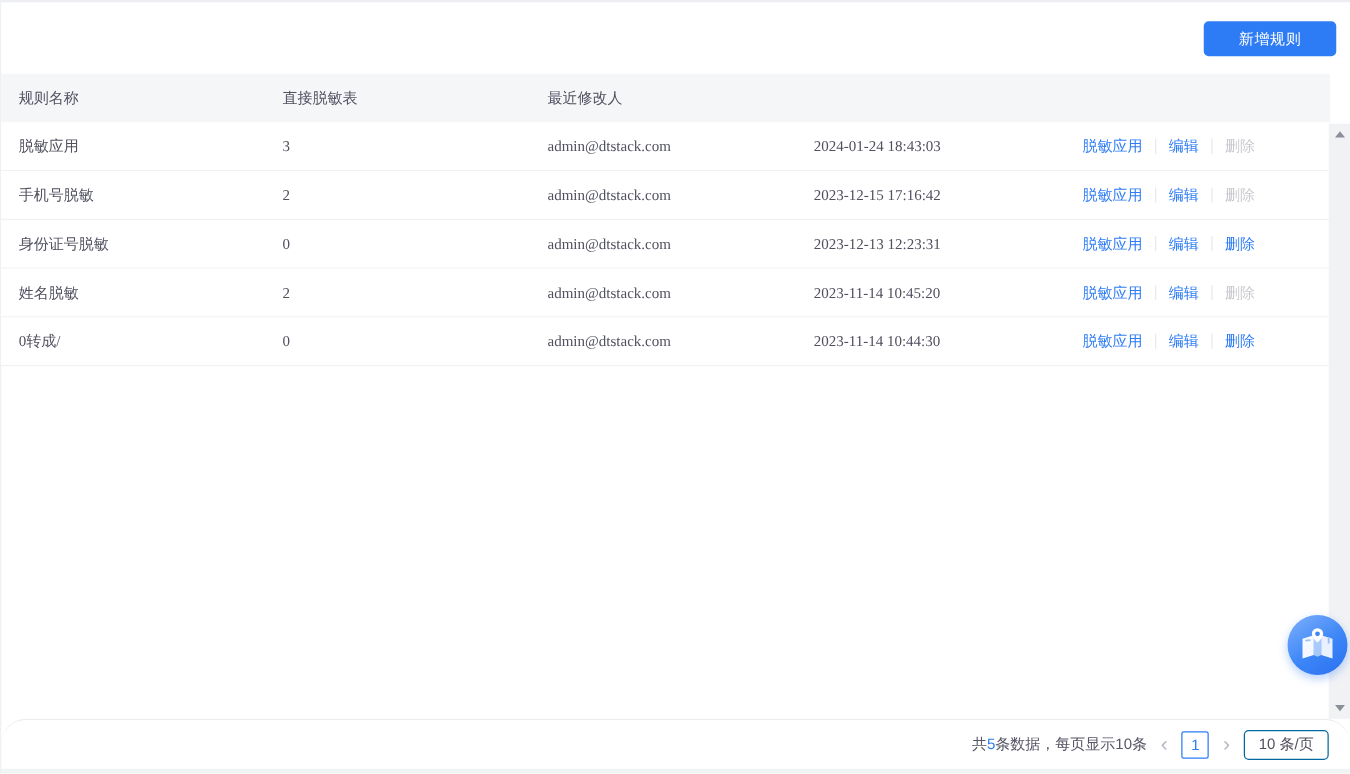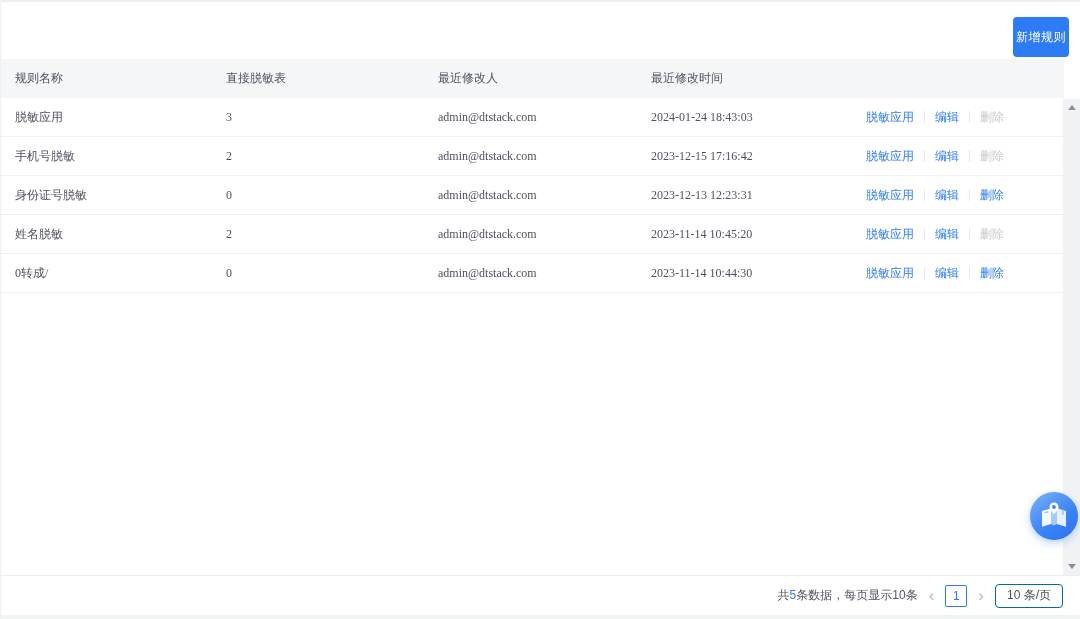--- a/index.html
+++ b/index.html
@@ -16,21 +16,21 @@
     background:#fff;color:var(--text);
     position:relative;
   }
   .page{position:absolute;inset:0;background:#fff;border-left:1px solid #eef0f2;}
   .top-edge{position:absolute;top:0;left:0;right:0;height:2px;background:#eceef1;}
   .bottom-edge{position:absolute;bottom:0;left:0;right:0;height:4px;background:#f0f4f2;}
 
   
   .toolbar{position:absolute;top:2px;left:0;right:0;height:56px;background:#fff;}
   .add-btn{
-    position:absolute;right:11px;top:15px;height:40px;padding:0 3px;
+    position:absolute;right:11px;top:15px;height:28px;padding:0 28px;
     background:var(--primary);color:#fff;border:none;border-radius:4px;
     font-size:12px;font-family:inherit;cursor:pointer;letter-spacing:.5px;
   }
 
   
   .table{position:absolute;top:59px;left:0;width:1063px;}
   .thead,.tr{
     display:grid;
     grid-template-columns:211px 212px 213px 215px 1fr;
     padding-left:14px;align-items:center;height:39px;font-family:Liberation Serif, serif;
@@ -48,21 +48,21 @@
   .sb-arrow{position:absolute;left:0;width:17px;height:17px;display:flex;align-items:center;justify-content:center;}
   .sb-arrow.up{top:0;}
   .sb-arrow.down{bottom:0;}
   .sb-arrow .tri-up{width:0;height:0;border-left:4px solid transparent;border-right:4px solid transparent;border-bottom:5px solid #8a8f99;}
   .sb-arrow .tri-down{width:0;height:0;border-left:4px solid transparent;border-right:4px solid transparent;border-top:5px solid #8a8f99;}
 
   
   .pagination-bar{
     position:absolute;left:0;right:0;bottom:4px;height:40px;background:#fff;
     border-top:1px solid #ebedf0;display:flex;align-items:center;justify-content:flex-end;
-    padding-right:17px;gap:9px;font-size:12px;color:#565666;
+    padding-right:17px;gap:9px;font-size:12px;color:#565666;border-radius:20px;
   }
   .total .count{color:var(--primary);}
   .pg-chevron{color:#b4b9c2;font-size:17px;line-height:1;cursor:pointer;padding:0 2px;user-select:none;}
   .pg-page{
     display:inline-flex;align-items:center;justify-content:center;
     min-width:22px;height:22px;border:1px solid var(--primary);border-radius:2px;
     color:var(--primary);cursor:pointer;background:#fff;
   }
   .pg-size{
     display:inline-flex;align-items:center;justify-content:center;
@@ -86,21 +86,20 @@
 
   <div class="toolbar">
     <button class="add-btn">新增规则</button>
   </div>
 
   <div class="table">
     <div class="thead">
       <div class="th">规则名称</div>
       <div class="th">直接脱敏表</div>
       <div class="th">最近修改人</div>
-      <div class="th">最近修改时间</div>
     </div>
 
     <div class="tr">
       <div class="td">脱敏应用</div>
       <div class="td">3</div>
       <div class="td">admin@dtstack.com</div>
       <div class="td">2024-01-24 18:43:03</div>
       <div class="td actions">
         <a class="link">脱敏应用</a>
         <span class="vdiv"></span>

